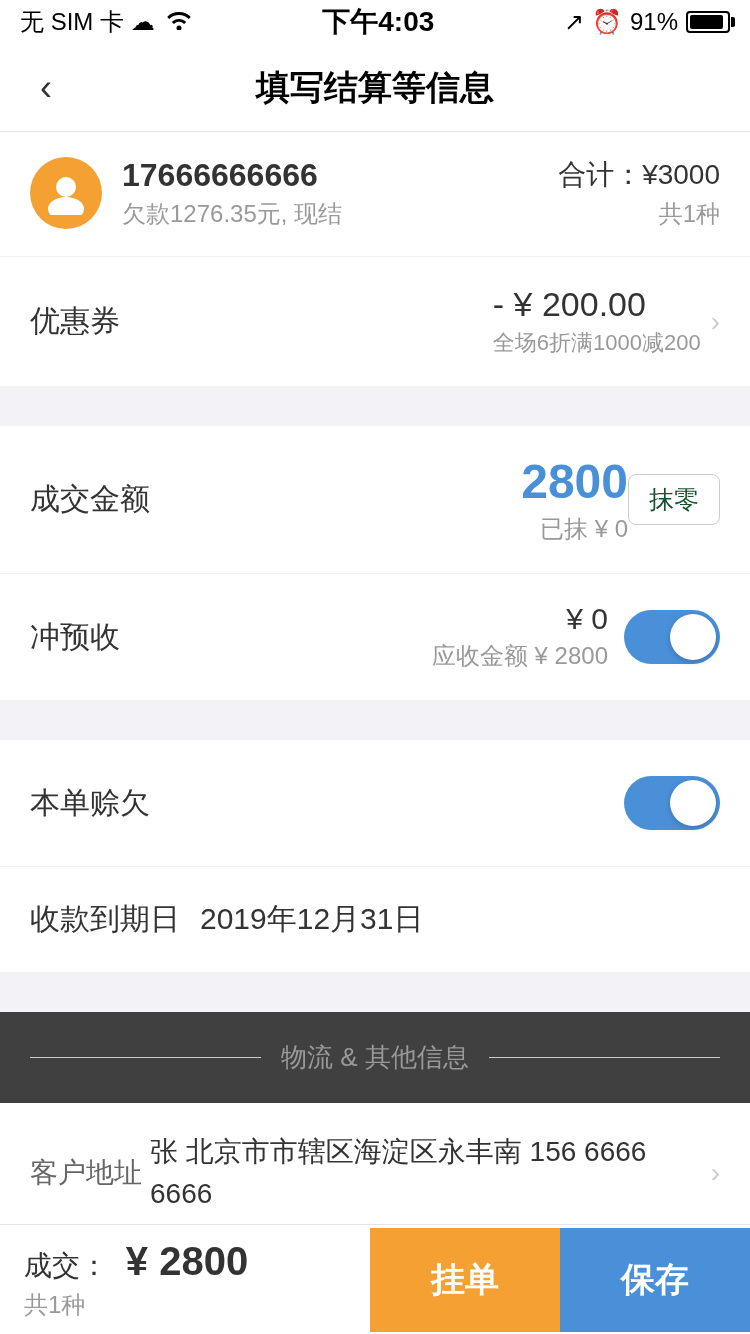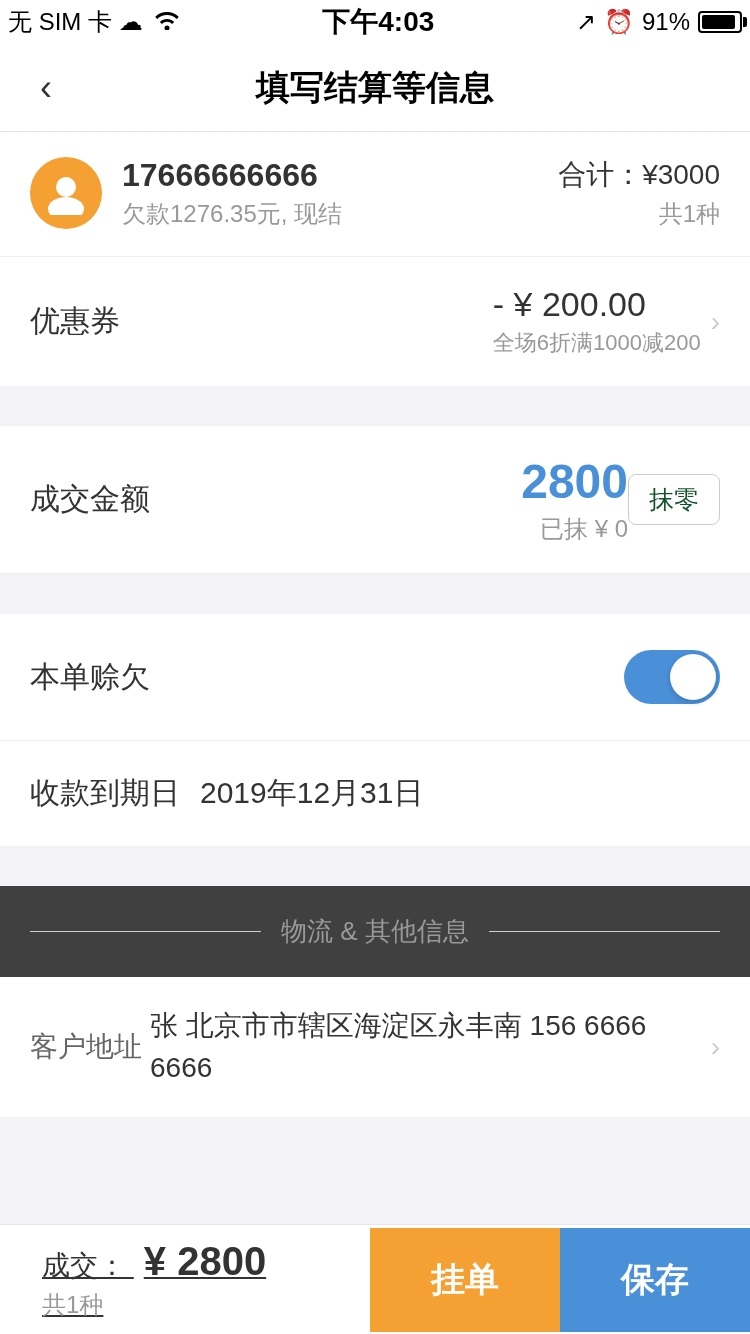--- a/index.html
+++ b/index.html
@@ -15,21 +15,21 @@
     }
 
     
     .status-bar {
       width: 750px;
       height: 44px;
       background: #fff;
       display: flex;
       align-items: center;
       justify-content: space-between;
-      padding: 0 8px;
+      padding: 0 20px;
       font-size: 24px;
       color: #000;
     }
     .status-left { display: flex; align-items: center; gap: 10px; }
     .status-center { font-weight: 600; font-size: 28px; }
     .status-right { display: flex; align-items: center; gap: 8px; font-size: 24px; }
     .battery-icon {
       width: 44px; height: 22px; border: 2px solid #000; border-radius: 4px;
       position: relative; display: inline-flex; align-items: center; padding: 2px;
     }
@@ -232,22 +232,21 @@
       bottom: 0;
       width: 750px;
       height: 110px;
       background: #fff;
       display: flex;
       align-items: center;
       border-top: 1px solid #e5e5ea;
     }
     .footer-info {
       flex: 1;
-      padding: 0 42px;
-      text-decoration: underline;
+      padding: 0 24px;
     }
     .footer-deal-amount { font-size: 40px; font-weight: 600; color: #333; margin-left: 10px; }
     .footer-count { font-size: 24px; color: #999; margin-top: 4px; }
     .footer-btn {
       height: 104px;
       width: 190px;
       display: flex;
       align-items: center;
       justify-content: center;
       font-size: 34px;
@@ -327,20 +326,32 @@
       <div class="section-label">成交金额</div>
       <div class="section-right">
         <div>
           <div class="amount-value">2800</div>
           <div class="amount-erased">已抹  ¥ 0</div>
         </div>
         <button class="round-zero-btn">抹零</button>
       </div>
     </div>
 
+    <div class="prepay-row">
+      <div class="section-label">冲预收</div>
+      <div class="prepay-right">
+        <div class="prepay-amounts">
+          <div class="prepay-value">¥ 0</div>
+          <div class="prepay-due">应收金额 ¥ 2800</div>
+        </div>
+        <div class="toggle">
+          <div class="toggle-thumb"></div>
+        </div>
+      </div>
+    </div>
   </div>
 
   <div class="separator"></div>
 
   <div class="card">
     <div class="credit-row">
       <div class="credit-label">本单赊欠</div>
       <div class="toggle">
         <div class="toggle-thumb"></div>
       </div>

